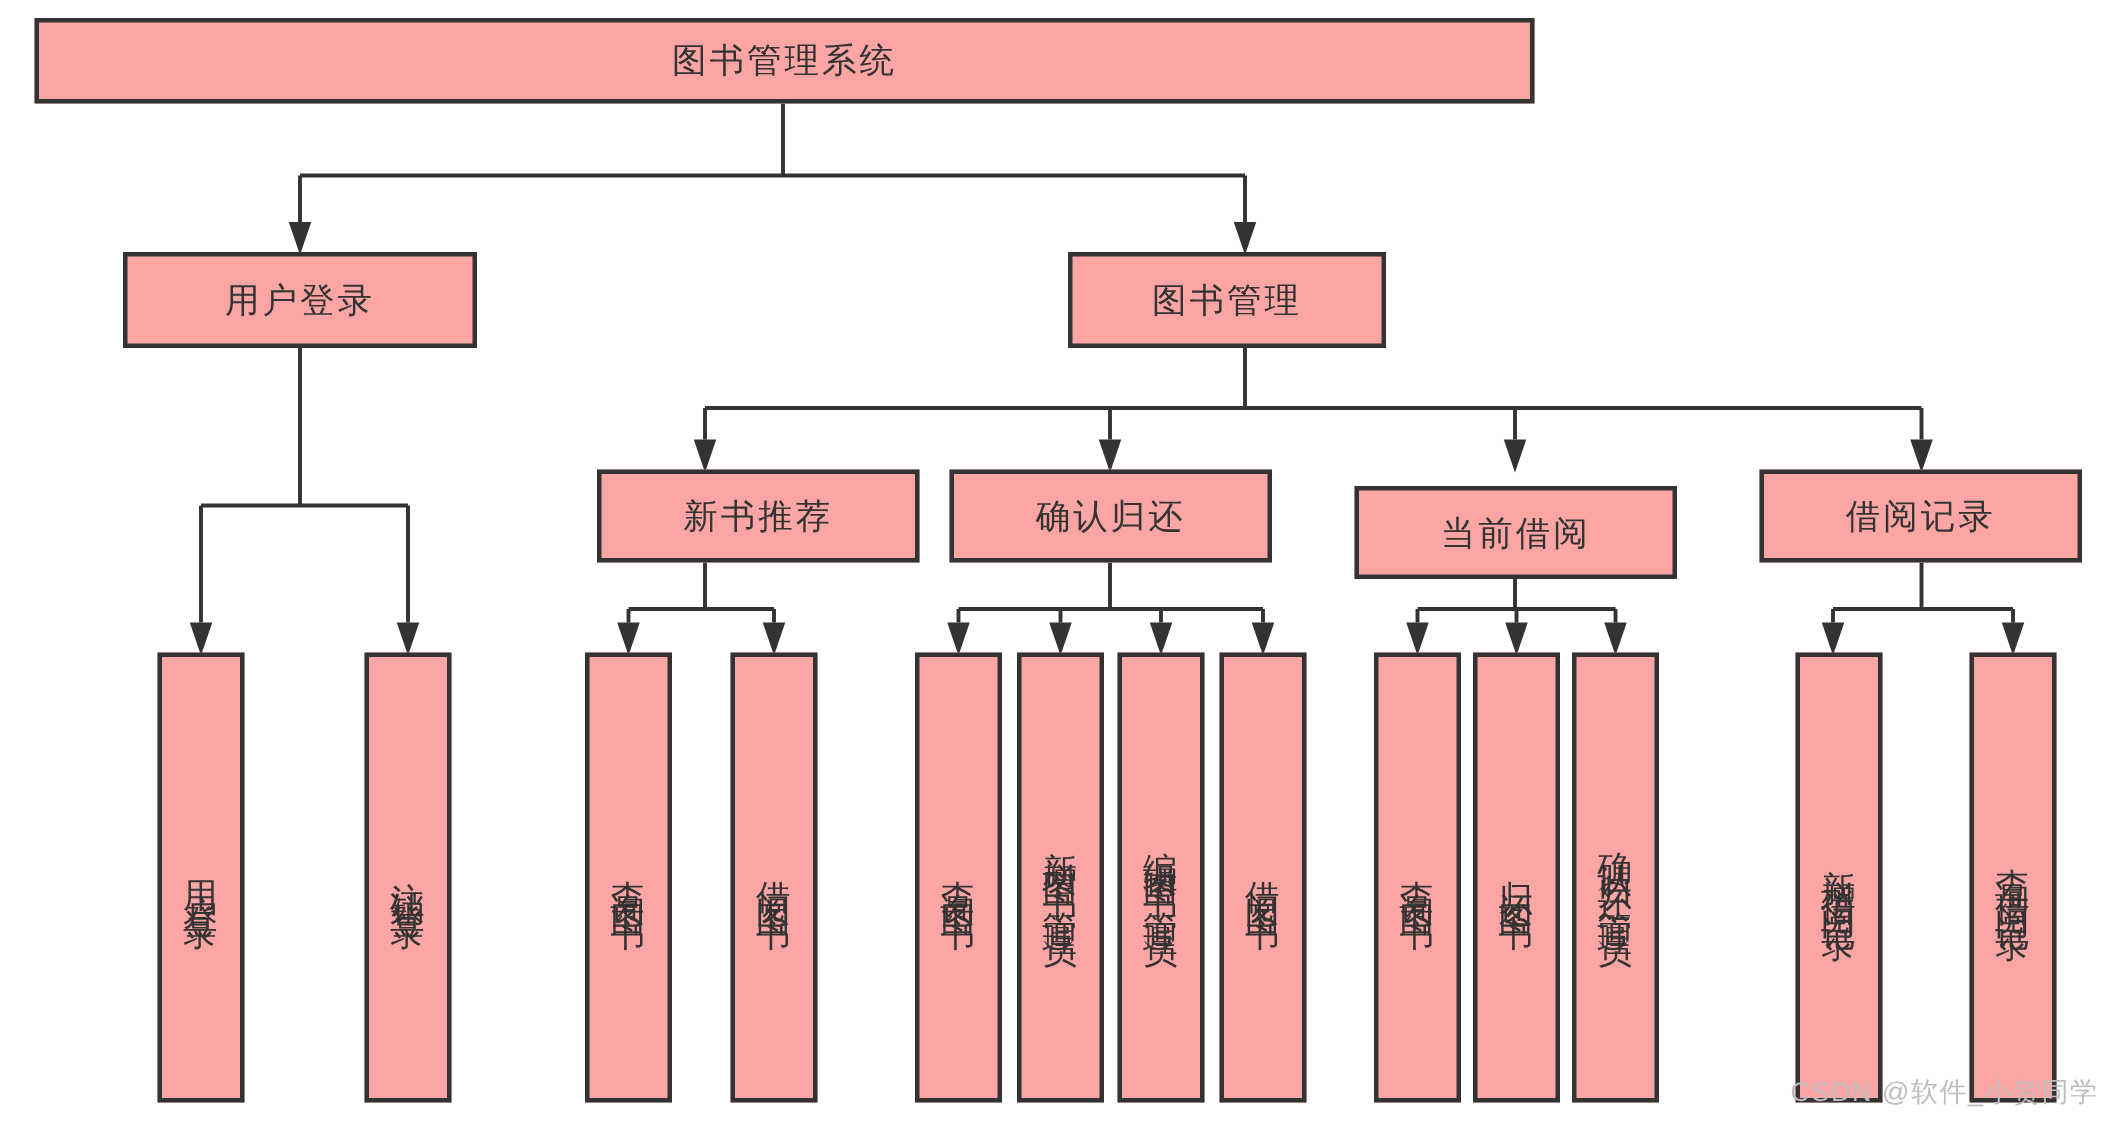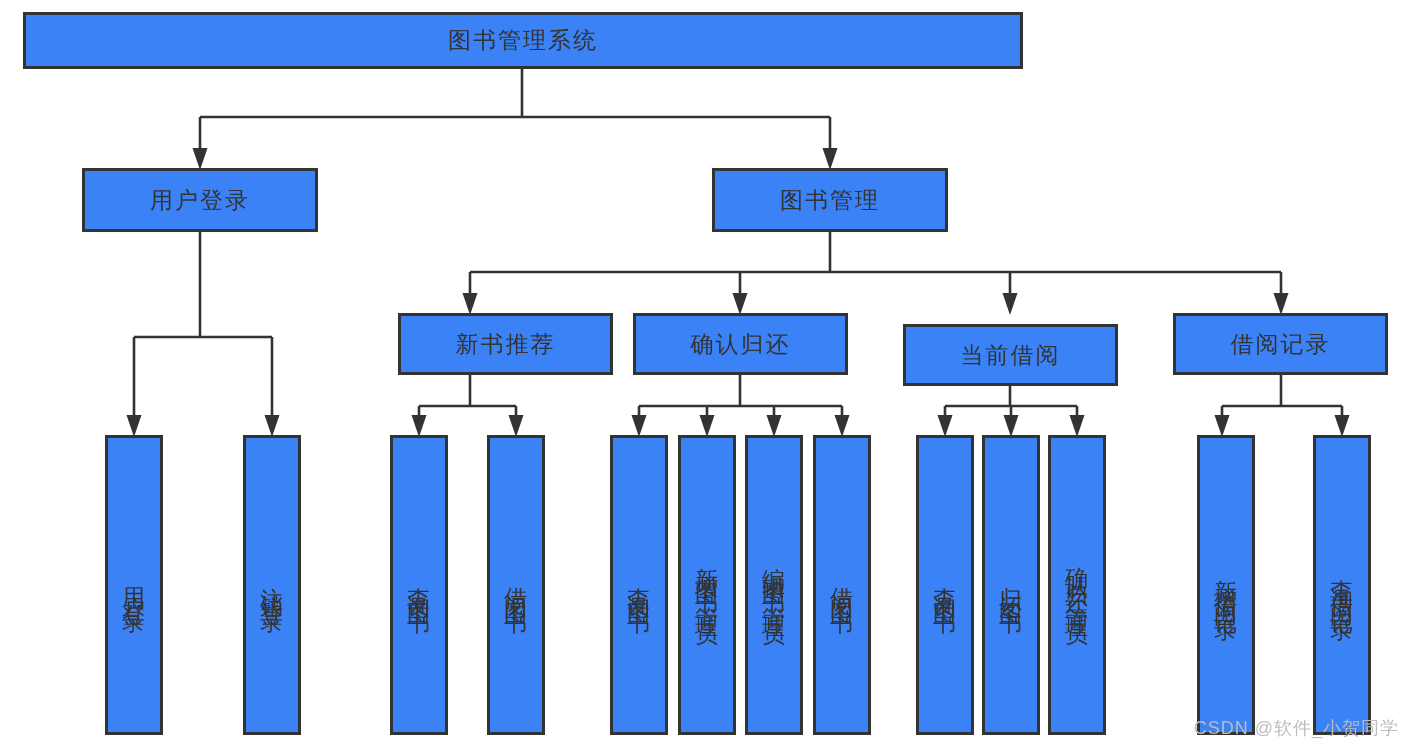--- a/index.html
+++ b/index.html
@@ -6,40 +6,40 @@
   html, body {
     width: 1405px; height: 747px;
     background: #ffffff;
     font-family: "Liberation Sans", "DejaVu Sans", sans-serif;
     overflow: hidden;
   }
   .stage { position: absolute; left: 0; top: 0; width: 1405px; height: 747px; }
   svg.connectors { position: absolute; left: 0; top: 0; z-index: 1; }
   .box {
     position: absolute;
-    background: #3b82f6;
+    background: #fca5a5;
     border: 3px solid #333333;
     color: #333333;
     display: flex;
     align-items: center;
     justify-content: center;
     z-index: 2;
     font-size: 23px;
     letter-spacing: 2px;
   }
   .vbox {
     writing-mode: vertical-rl;
     letter-spacing: 8px;
     font-size: 23px;
     line-height: 52px;
   }
   
   #n-root        { left: 23px;   top: 12px;  width: 1000px; height: 57px; }
   #n-login-grp   { left: 82px;   top: 168px; width: 236px;  height: 64px; }
-  #n-book-mgmt   { left: 712px;  top: 168px; width: 236px;  height: 64px; }
+  #n-book-mgmt   { left: 712px;  top: 168px; width: 212px;  height: 64px; }
   #n-new-rec     { left: 363px;  top: 313px; width: 215px;  height: 62px; margin-left: 35px; }
   #n-borrowing   { left: 633px;  top: 313px; width: 215px;  height: 62px; }
   #n-current     { left: 903px;  top: 324px; width: 215px;  height: 62px; }
   #n-records     { left: 1173px; top: 313px; width: 215px;  height: 62px; }
   #n-user-login  { left: 105px;  top: 435px; }
   #n-logout      { left: 243px;  top: 435px; }
   #n-rec-query   { left: 390px;  top: 435px; }
   #n-rec-borrow  { left: 487px;  top: 435px; }
   #n-bb-query    { left: 610px;  top: 435px; }
   #n-bb-add      { left: 678px;  top: 435px; }

